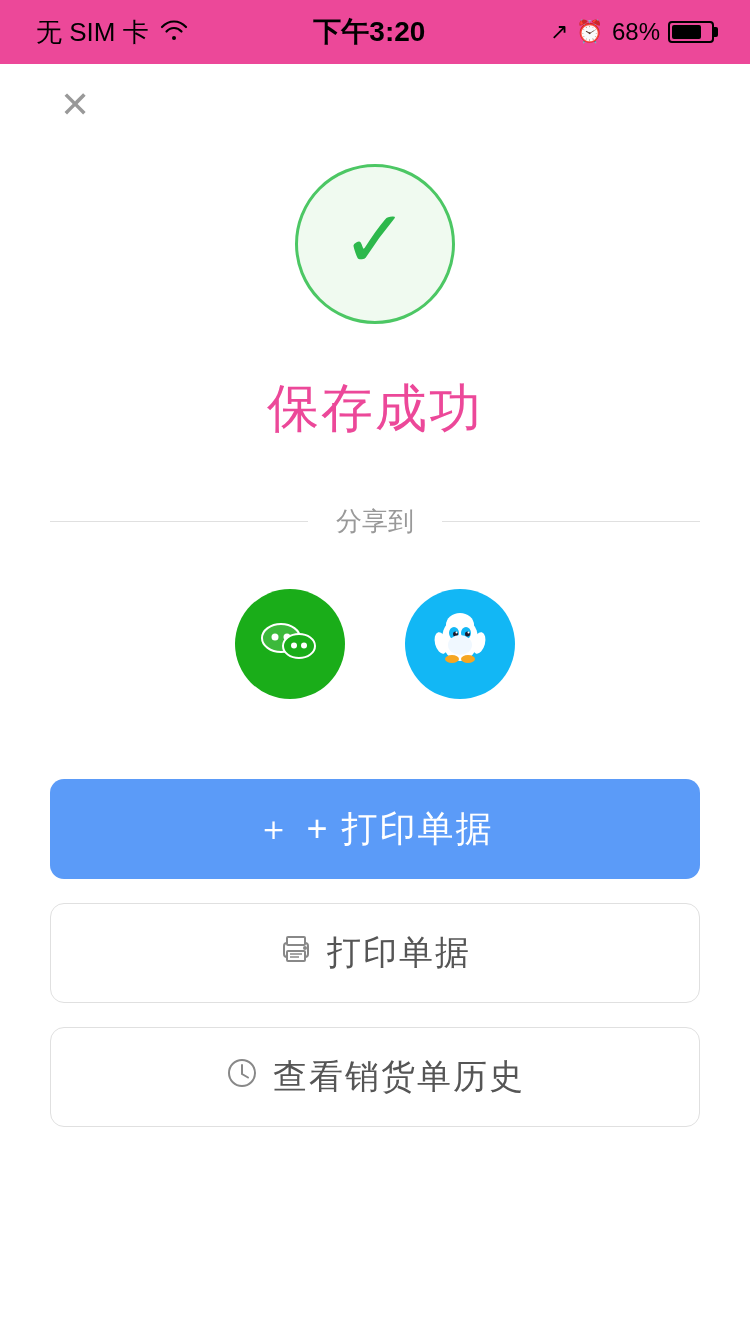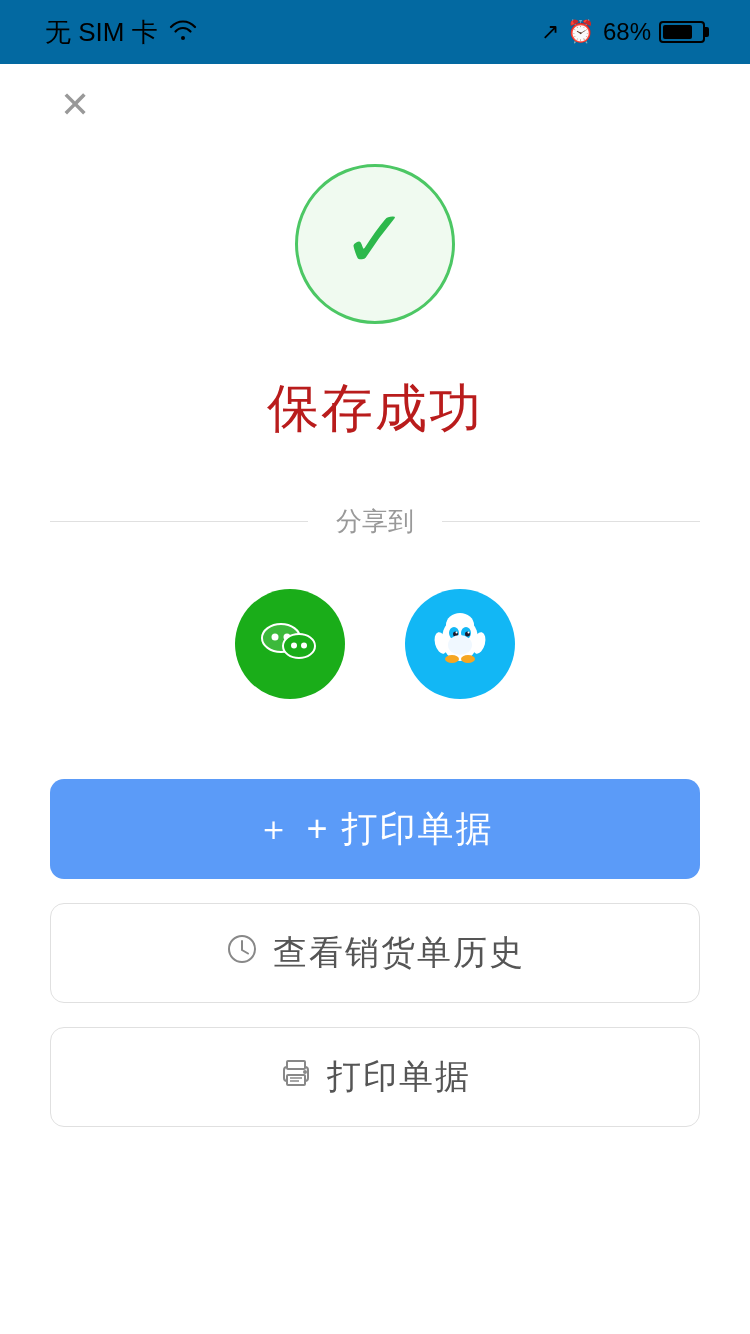--- a/index.html
+++ b/index.html
@@ -14,22 +14,22 @@
       position: relative;
     }
 
     
     .status-bar {
       width: 100%;
       height: 64px;
       display: flex;
       align-items: center;
       justify-content: space-between;
-      padding: 0 45px;
-      background: #0369a1;
+      padding: 0 36px;
+      background: #ec4899;
     }
 
     .status-left {
       display: flex;
       align-items: center;
       gap: 10px;
       font-size: 26px;
       color: #000;
       font-weight: 500;
     }
@@ -130,21 +130,21 @@
       color: #2db84c;
       font-size: 80px;
       line-height: 1;
       margin-top: -8px;
     }
 
     
     .success-title {
       font-size: 52px;
       font-weight: 500;
-      color: #b91c1c;
+      color: #ec4899;
       margin-bottom: 60px;
       letter-spacing: 2px;
     }
 
     
     .share-divider {
       width: 100%;
       display: flex;
       align-items: center;
       gap: 28px;
@@ -245,20 +245,21 @@
   <div class="status-left">
     <span>无 SIM 卡</span>
     <span class="wifi-icon">
       <svg width="30" height="22" viewBox="0 0 30 22" fill="none">
         <path d="M15 18a2 2 0 1 1 0 4 2 2 0 0 1 0-4z" fill="#000"></path>
         <path d="M7.5 13.5C9.5 11.2 12.1 10 15 10s5.5 1.2 7.5 3.5" stroke="#000" stroke-width="2.2" fill="none" stroke-linecap="round"></path>
         <path d="M3 9C6.2 5.6 10.4 3.5 15 3.5S23.8 5.6 27 9" stroke="#000" stroke-width="2.2" fill="none" stroke-linecap="round"></path>
       </svg>
     </span>
   </div>
+  <div class="status-center">下午3:20</div>
   <div class="status-right">
     <span style="font-size:22px;">↗</span>
     <span style="font-size:22px;">⏰</span>
     <span style="font-size:24px;text-align:center;">68%</span>
     <span class="battery-bar">
       <span class="battery-fill"></span>
     </span>
   </div>
 </div>
 
@@ -319,40 +320,40 @@
         <ellipse cx="50" cy="34" rx="6" ry="11" fill="white" transform="rotate(15 50 34)"></ellipse>
       </svg>
     </div>
   </div>
 
   <div class="action-buttons">
 
     <button class="btn-primary">
       <span class="btn-icon">＋</span>
       <span>+ 打印单据</span>
-    </button>
-
-    <button class="btn-secondary">
-      <span class="btn-icon-gray">
-        <svg width="34" height="34" viewBox="0 0 34 34" fill="none">
-          <circle cx="17" cy="17" r="13" stroke="#888" stroke-width="2"></circle>
-          <path d="M17 9v9l6 3.5" stroke="#888" stroke-width="2" stroke-linecap="round"></path>
-        </svg>
-      </span>
-      <span>查看销货单历史</span>
     </button>
 
     <button class="btn-secondary">
       <span class="btn-icon-gray">
         <svg width="34" height="32" viewBox="0 0 34 32" fill="none">
           <rect x="5" y="10" width="24" height="14" rx="3" stroke="#888" stroke-width="2"></rect>
           <rect x="8" y="4" width="18" height="8" rx="1" fill="white" stroke="#888" stroke-width="2"></rect>
           <rect x="8" y="18" width="18" height="10" rx="1" fill="white" stroke="#888" stroke-width="2"></rect>
           <line x1="11" y1="21" x2="23" y2="21" stroke="#888" stroke-width="1.5"></line>
           <line x1="11" y1="24" x2="20" y2="24" stroke="#888" stroke-width="1.5"></line>
           <circle cx="26" cy="15" r="2" fill="#888"></circle>
         </svg>
       </span>
       <span>打印单据</span>
     </button>
 
+    <button class="btn-secondary">
+      <span class="btn-icon-gray">
+        <svg width="34" height="34" viewBox="0 0 34 34" fill="none">
+          <circle cx="17" cy="17" r="13" stroke="#888" stroke-width="2"></circle>
+          <path d="M17 9v9l6 3.5" stroke="#888" stroke-width="2" stroke-linecap="round"></path>
+        </svg>
+      </span>
+      <span>查看销货单历史</span>
+    </button>
+
   </div>
 </div>
 
 </body></html>

